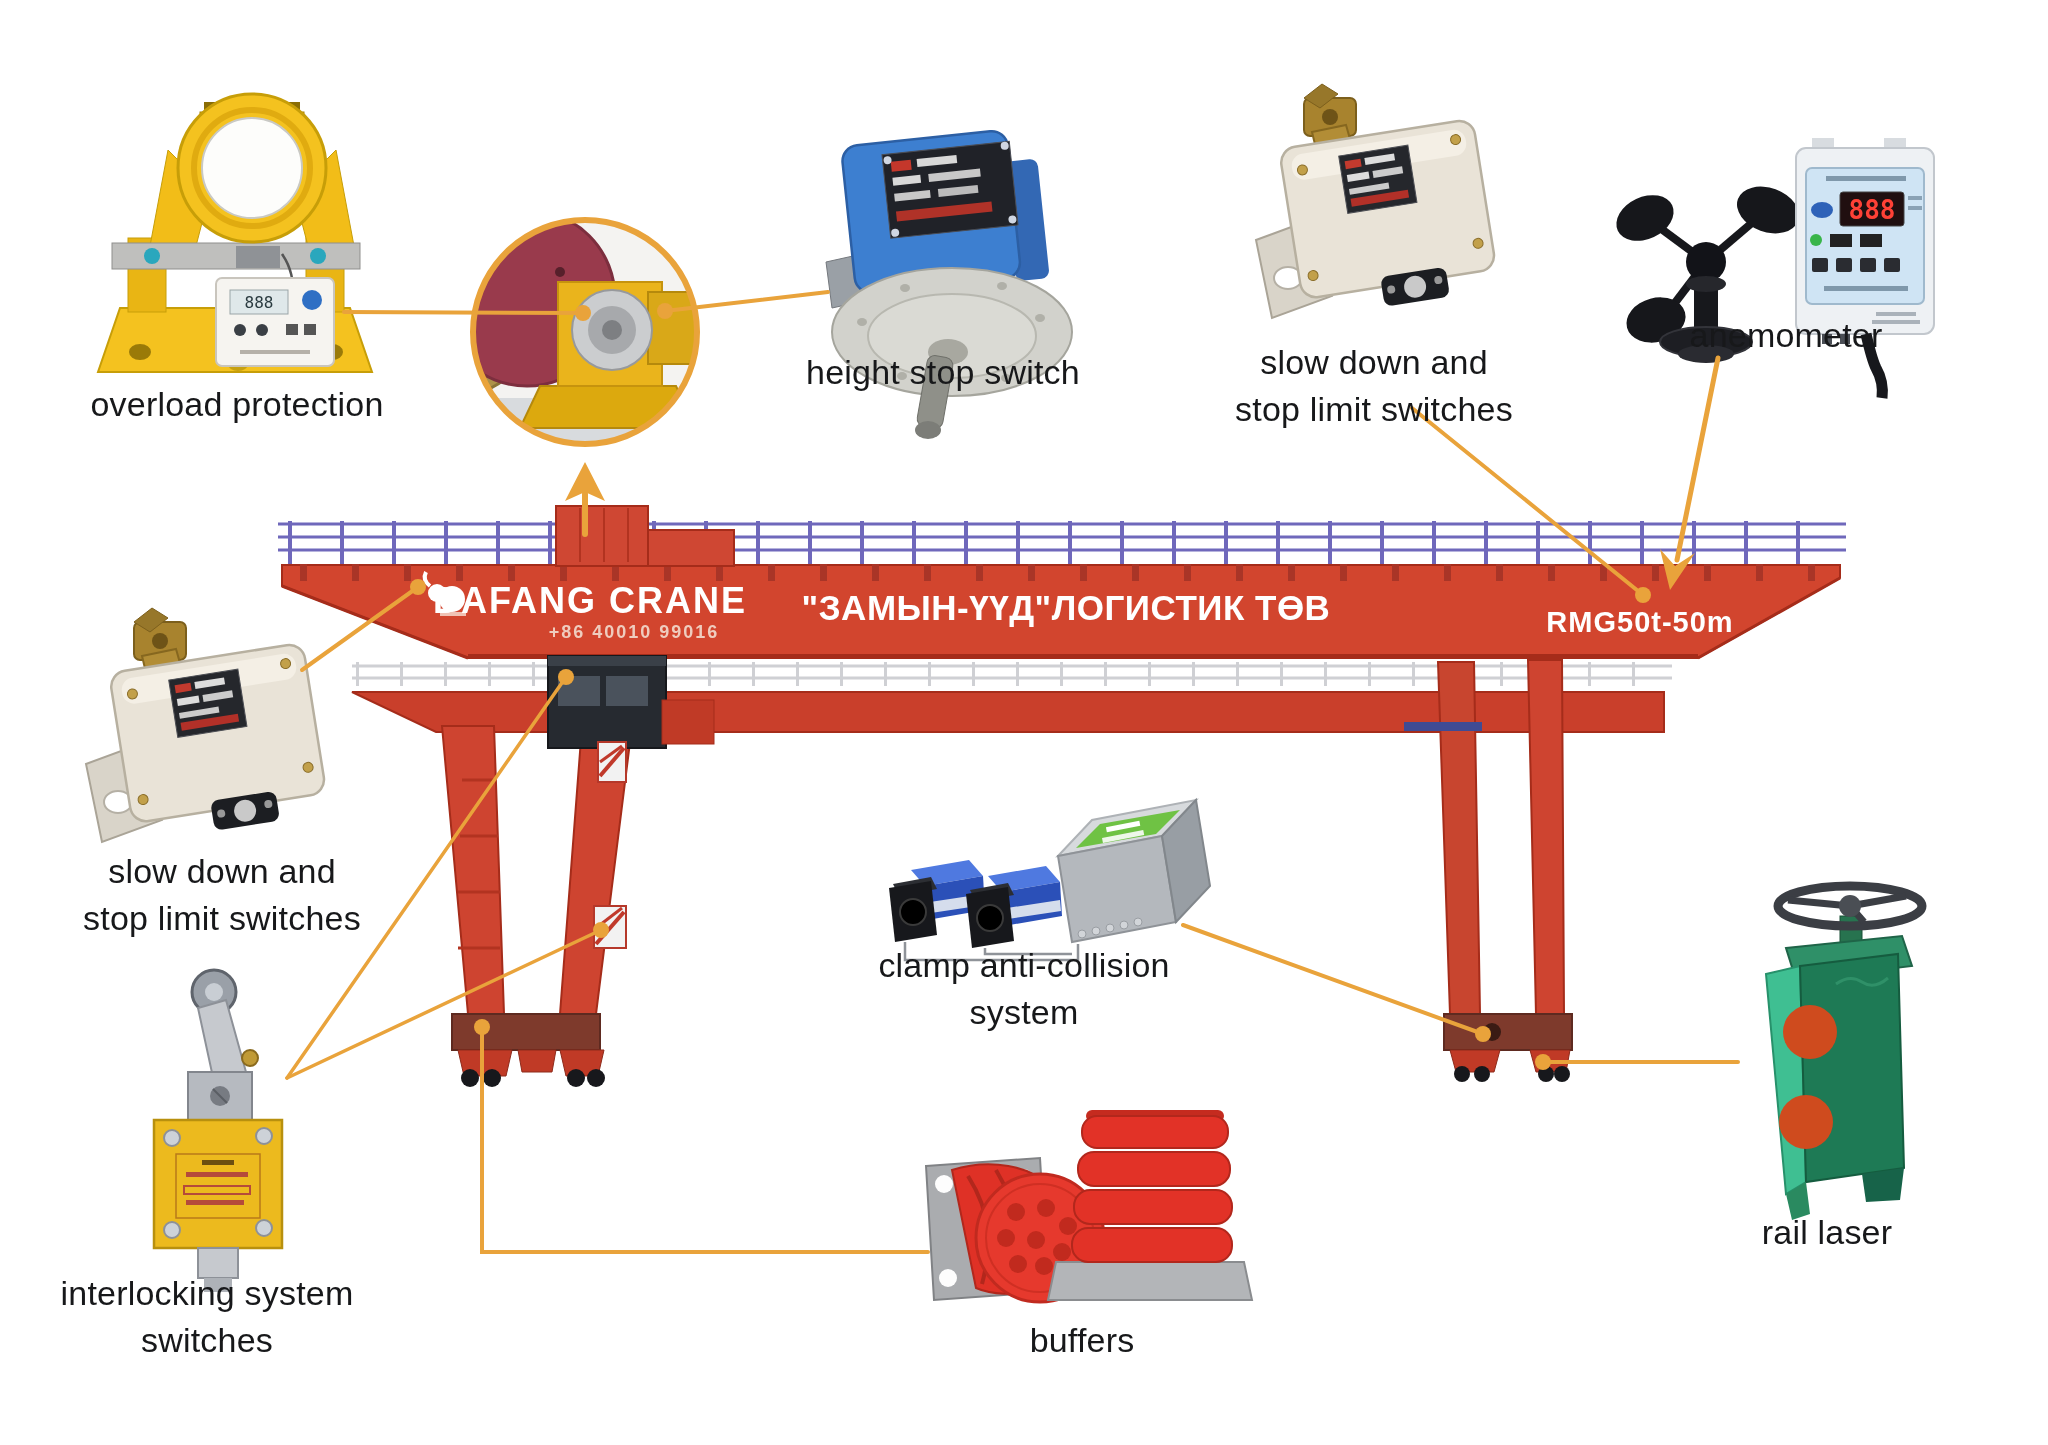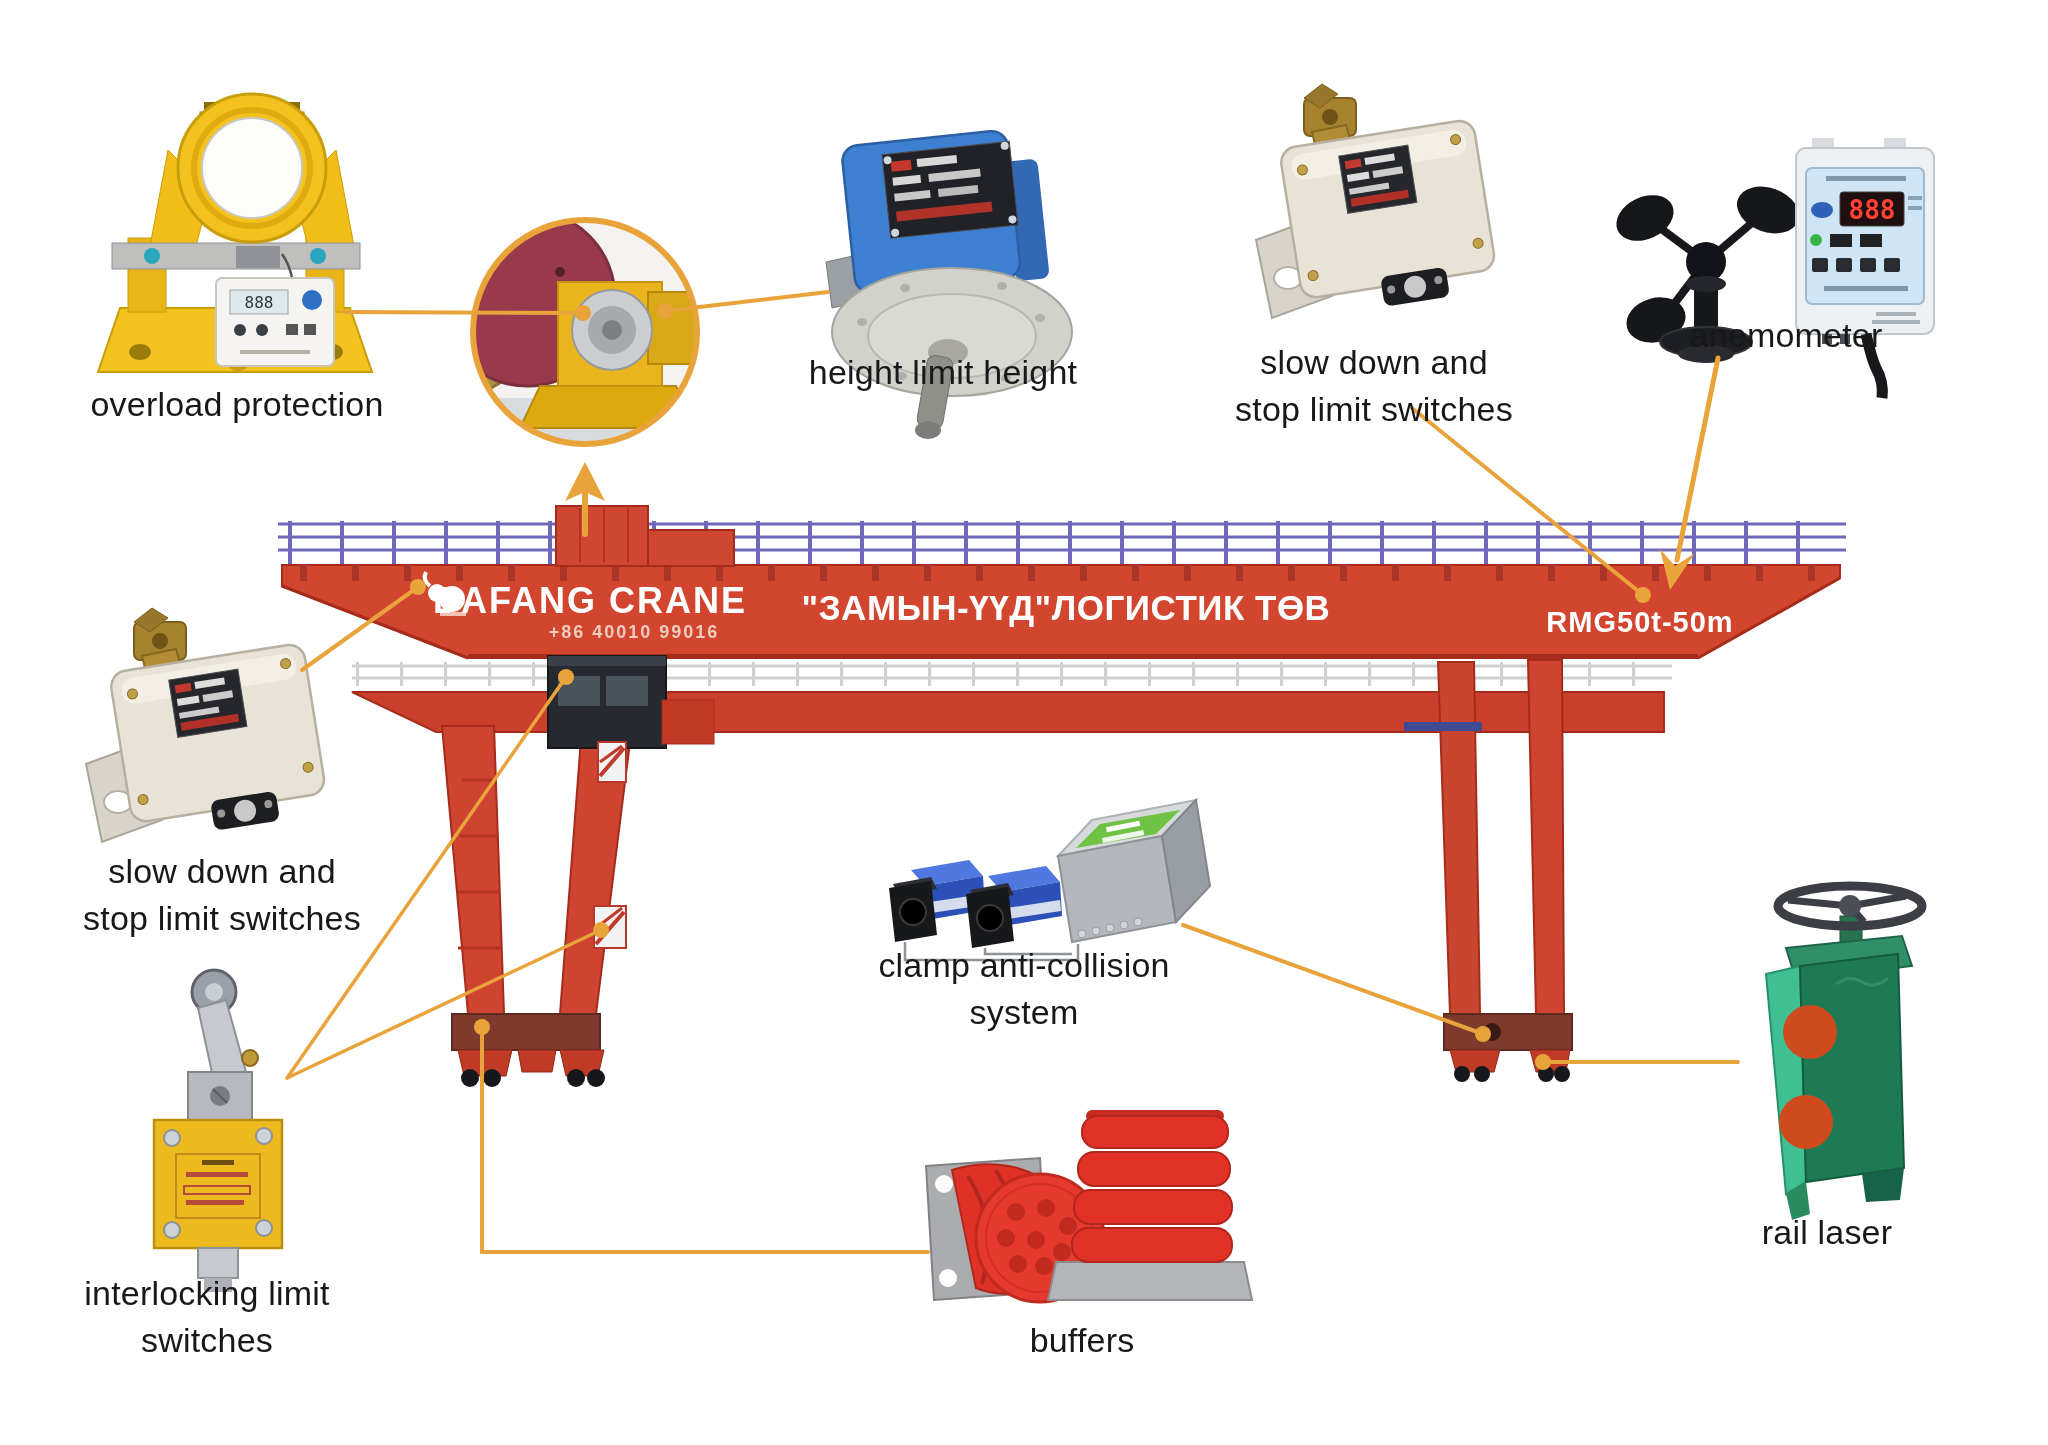--- a/index.html
+++ b/index.html
@@ -516,39 +516,39 @@
     <line x1="1543" y1="1062" x2="1738" y2="1062"></line>
     <circle cx="1543" cy="1062" r="8" fill="var(--annotation-orange)" stroke="none"></circle>
   </g>
 </svg>
 
   <div class="label" style="left:237px;top:381px">
     <div>overload protection</div>
   </div>
 
   <div class="label" style="left:943px;top:349px">
-    <div>height limit height</div>
+    <div>height stop switch</div>
   </div>
 
   <div class="label" style="left:1374px;top:339px">
     <div>slow down and</div>
     <div>stop limit switches</div>
   </div>
 
   <div class="label" style="left:1786px;top:312px">
     <div>anemometer</div>
   </div>
 
   <div class="label" style="left:222px;top:848px">
     <div>slow down and</div>
     <div>stop limit switches</div>
   </div>
 
   <div class="label" style="left:207px;top:1270px">
-    <div>interlocking limit</div>
+    <div>interlocking system</div>
     <div>switches</div>
   </div>
 
   <div class="label" style="left:1024px;top:942px">
     <div>clamp anti-collision</div>
     <div>system</div>
   </div>
 
   <div class="label" style="left:1082px;top:1317px">
     <div>buffers</div>

